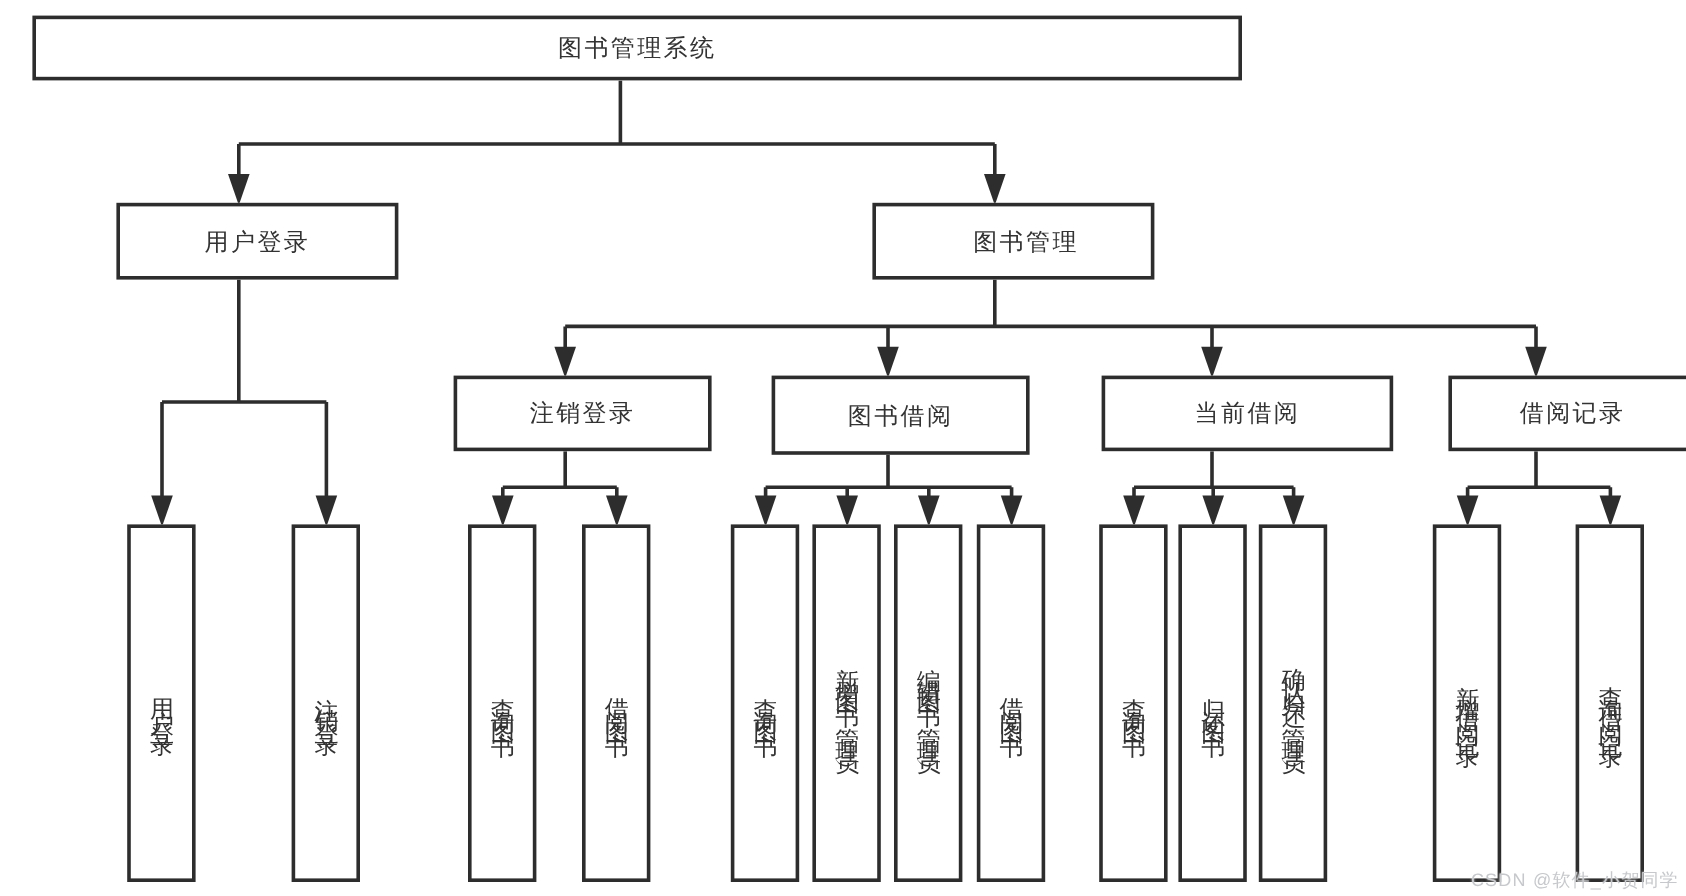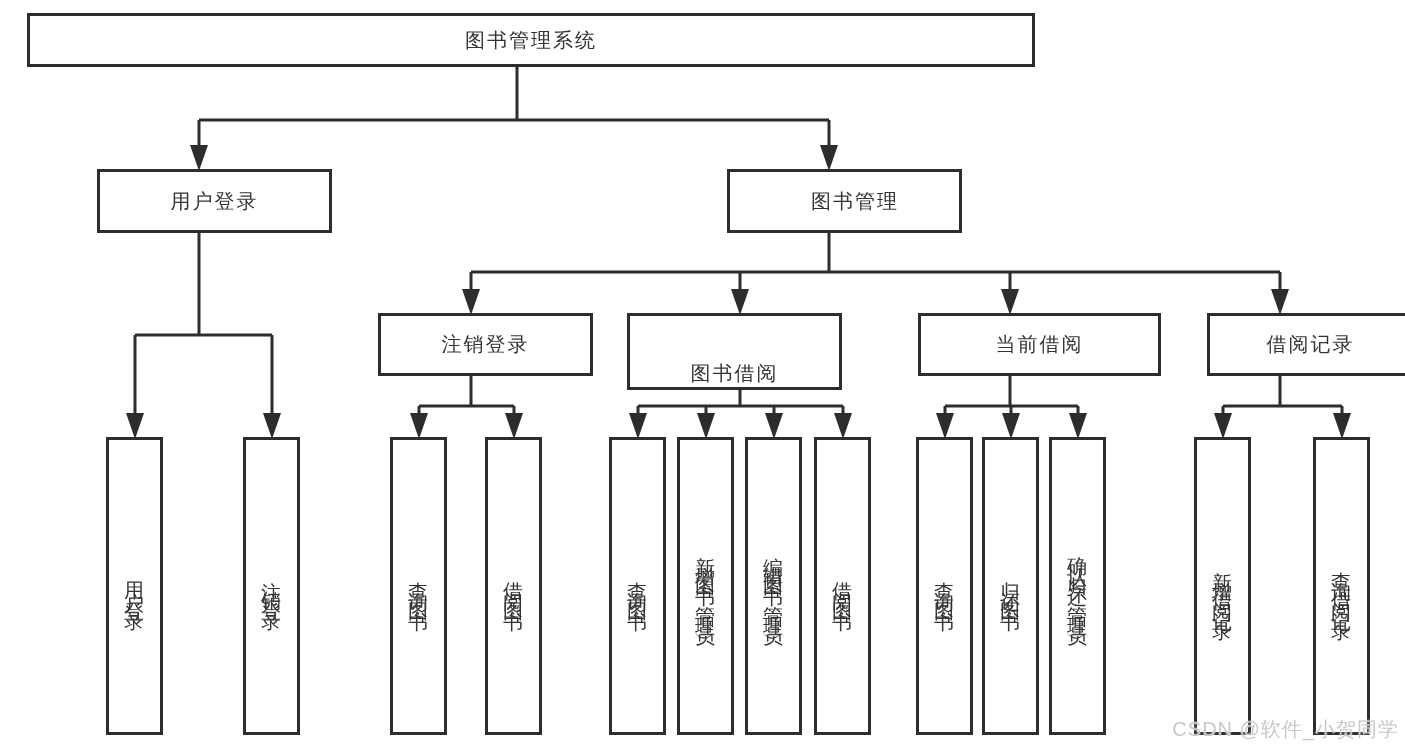--- a/index.html
+++ b/index.html
@@ -43,21 +43,21 @@
     writing-mode:vertical-rl;
     text-orientation:mixed;
     font-size:20px;
     letter-spacing:10px;
     line-height:1;
     white-space:nowrap;
   }
   .watermark{
     position:absolute;
     right:6px;bottom:4px;
-    font-size:20px;
+    font-size:15px;
     color:var(--wm);
     letter-spacing:1px;
     z-index:3;
     text-shadow:0 0 2px #ffffff;
   }
 </style>
 </head>
 <body>
 
 <div class="stage">
@@ -112,21 +112,21 @@
   <div class="node" style="left:82px;top:169px;width:235px;height:64px;">
     <span>用户登录</span>
   </div>
   <div class="node" style="left:712px;top:169px;width:235px;height:64px;padding-left:21px;">
     <span>图书管理</span>
   </div>
 
   <div class="node" style="left:363px;top:313px;width:215px;height:63px;">
     <span>注销登录</span>
   </div>
-  <div class="node" style="left:612px;top:313px;width:215px;height:77px;align-items:flex-end;">
+  <div class="node" style="left:628px;top:313px;width:215px;height:66px;">
     <span>图书借阅</span>
   </div>
   <div class="node" style="left:903px;top:313px;width:243px;height:63px;">
     <span>当前借阅</span>
   </div>
   <div class="node" style="left:1192px;top:313px;width:207px;height:63px;">
     <span>借阅记录</span>
   </div>
 
   <div class="leaf" style="left:106px;">

